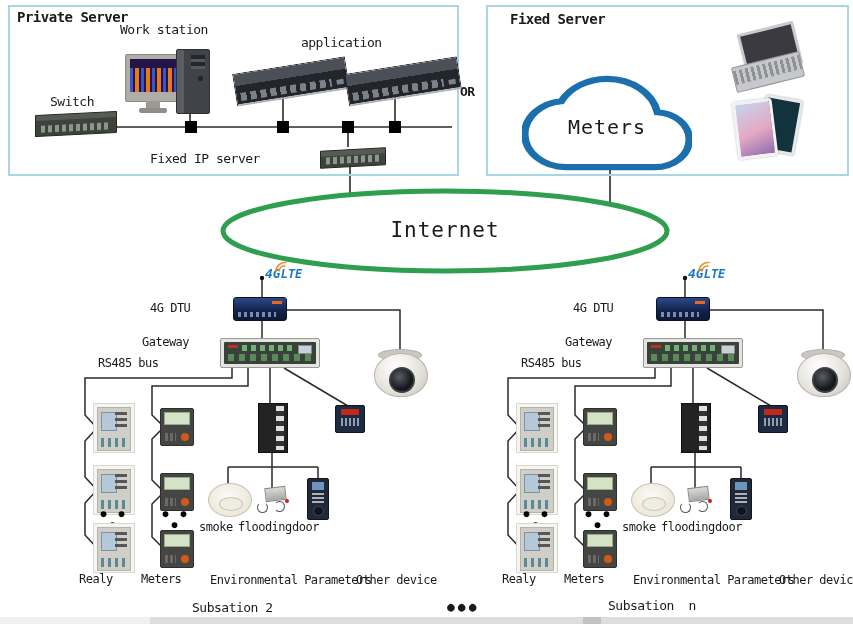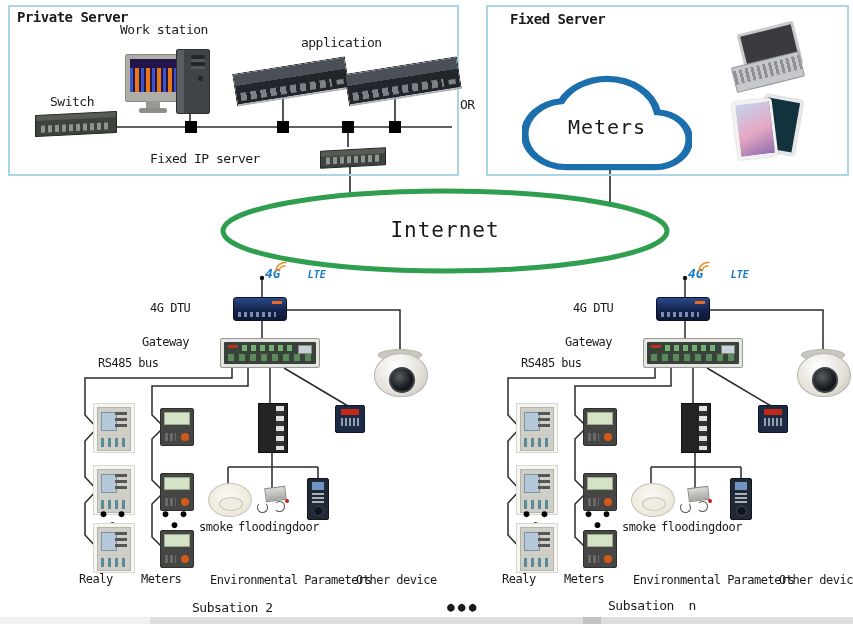--- a/index.html
+++ b/index.html
@@ -51,21 +51,21 @@
     background:linear-gradient(160deg,#c5d4ee 0%,#e5a8c2 55%,#8f6cb0 100%);transform:rotate(-7deg);box-shadow:0 0 2px rgba(0,0,0,.35);}
   .tablets .tab2{position:absolute;left:26px;top:0;width:32px;height:50px;border:3px solid #e8e8e8;border-radius:3px;
     background:#12333e;transform:rotate(10deg);box-shadow:0 0 2px rgba(0,0,0,.35);}
 
   
   .subsystem{position:absolute;top:265px;width:380px;height:332px;}
   .sub-lbl{position:absolute;font-size:12px;letter-spacing:-0.5px;white-space:pre;}
 
   
   .lte-logo{position:absolute;color:#1879c8;font-style:italic;font-weight:bold;font-size:13px;line-height:12px;}
-  .lte-logo .lte-sub{font-size:10px;margin-left:27px;}
+  .lte-logo .lte-sub{font-size:12px;}
   .lte-logo svg{position:absolute;left:9px;top:-8px;}
 
   
   .dtu{position:absolute;background:linear-gradient(#2b4a8c,#15234a 55%,#0e1835);border:1px solid #0a1228;border-radius:3px;}
   .dtu .dtu-ports{position:absolute;left:4px;bottom:3px;width:38px;height:5px;
     background:repeating-linear-gradient(90deg,#88a0c8 0 3px,transparent 3px 6px);opacity:.85;}
   .dtu .dtu-led{position:absolute;right:4px;top:3px;width:10px;height:3px;background:#e86820;}
 
   
   .gateway{position:absolute;background:#e4e4e0;border:1px solid #9a9a94;border-radius:2px;padding:3px;box-sizing:border-box;}
@@ -195,21 +195,21 @@
     <div class="flatdev" style="left:25px;top:106px;width:80px;height:20px;">
       <div class="ports"></div>
     </div>
 
     <div class="flatdev" style="left:310px;top:142px;width:64px;height:16px;">
       <div class="ports"></div>
     </div>
     <div class="lbl" style="left:140px;top:144px;">Fixed IP server</div>
   </div>
 
-  <div class="lbl" style="left:460px;top:97px;font-weight:normal;">OR</div>
+  <div class="lbl" style="left:460px;top:84px;font-weight:bold;">OR</div>
 
   <div class="frame" style="left:486px;top:5px;width:359px;height:167px;">
     <div class="frame-title" style="left:22px;top:4px;">Fixed Server</div>
 
     <svg class="abs" style="left:34px;top:68px;" width="170" height="96" viewBox="-0.4 3.3 24.8 17.4" preserveAspectRatio="none">
       <path d="M19.35,10.04 C18.67,6.59 15.64,4 12,4 C9.11,4 6.6,5.64 5.35,8.04 C2.34,8.36 0,10.91 0,14 c0,3.31 2.69,6 6,6 h13 c2.76,0 5,-2.24 5,-5 C24,12.36 21.95,10.22 19.35,10.04 z" fill="#ffffff" stroke="#1b6fad" stroke-width="1.1"></path>
     </svg>
     <div class="cloud-lbl" style="left:74px;top:108px;width:90px;">Meters</div>
 
     <div class="laptop" style="left:245px;top:20px;width:72px;height:64px;">

